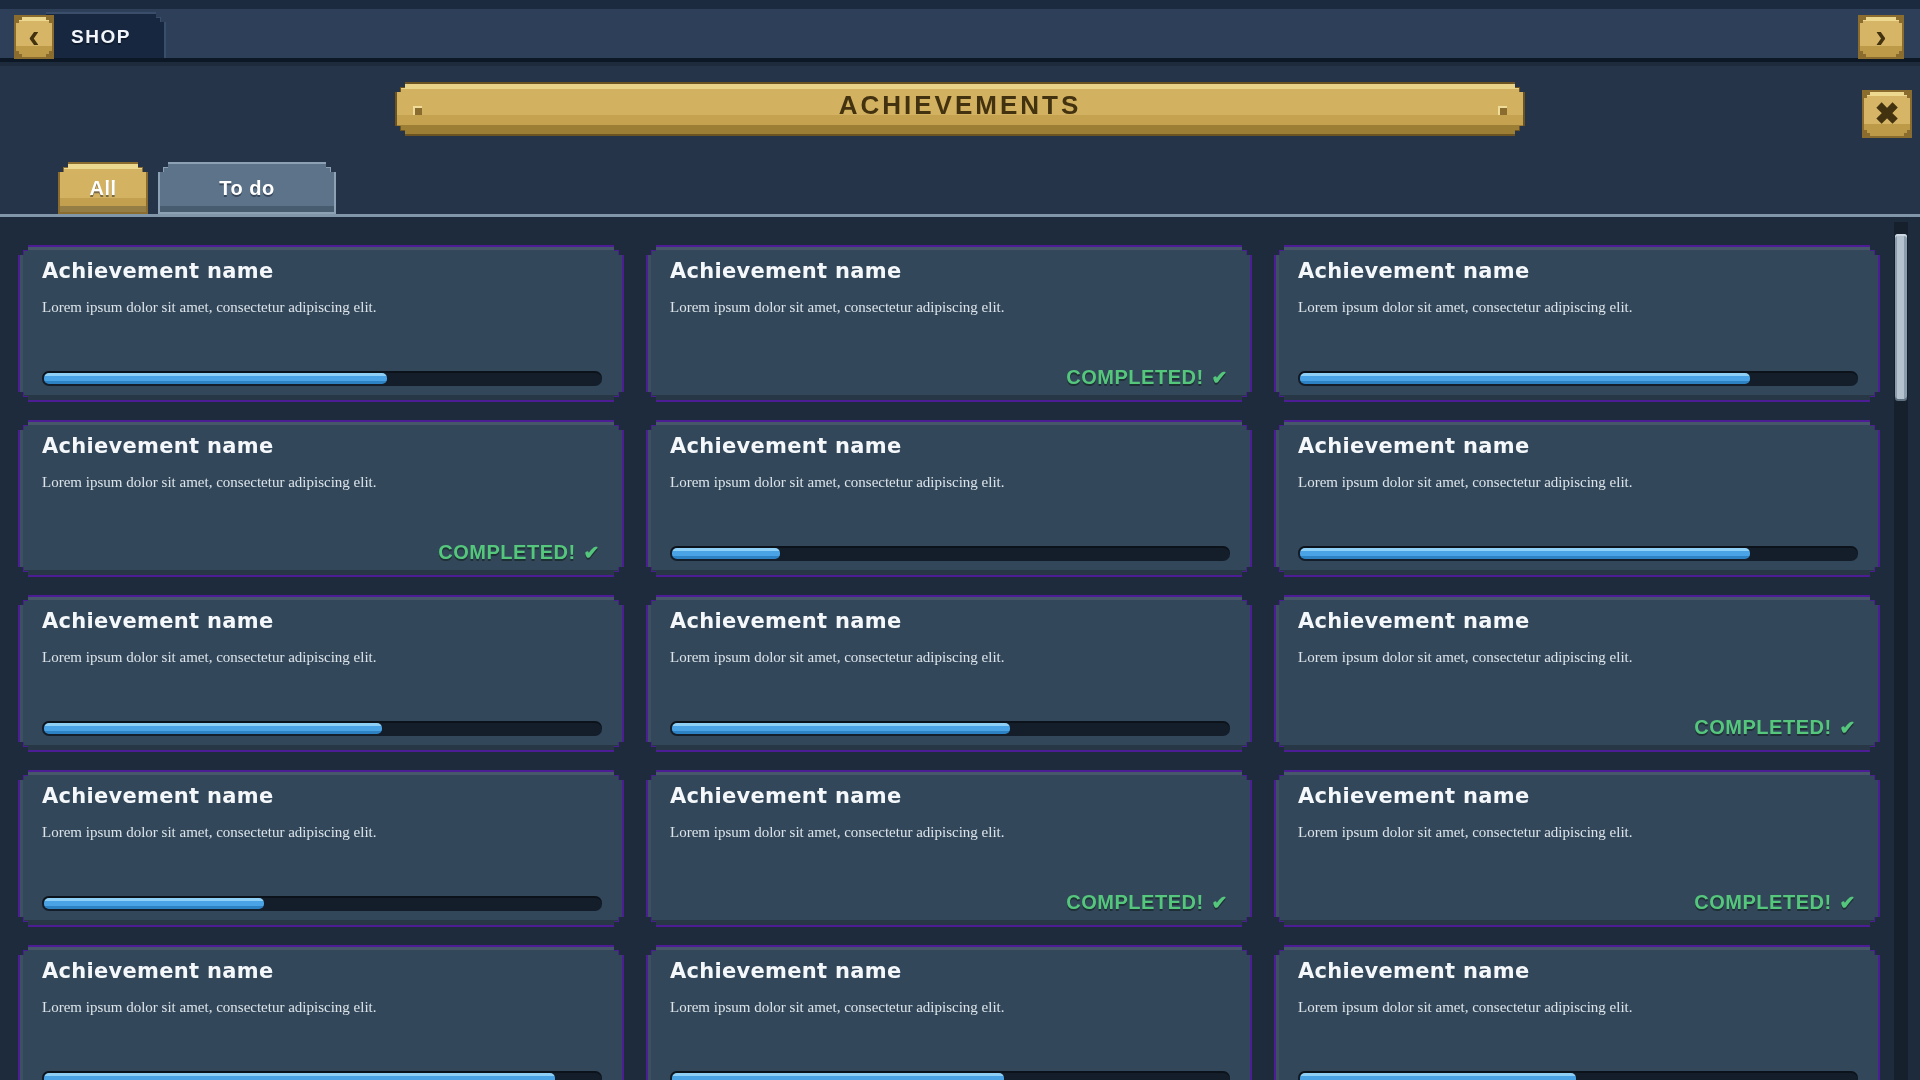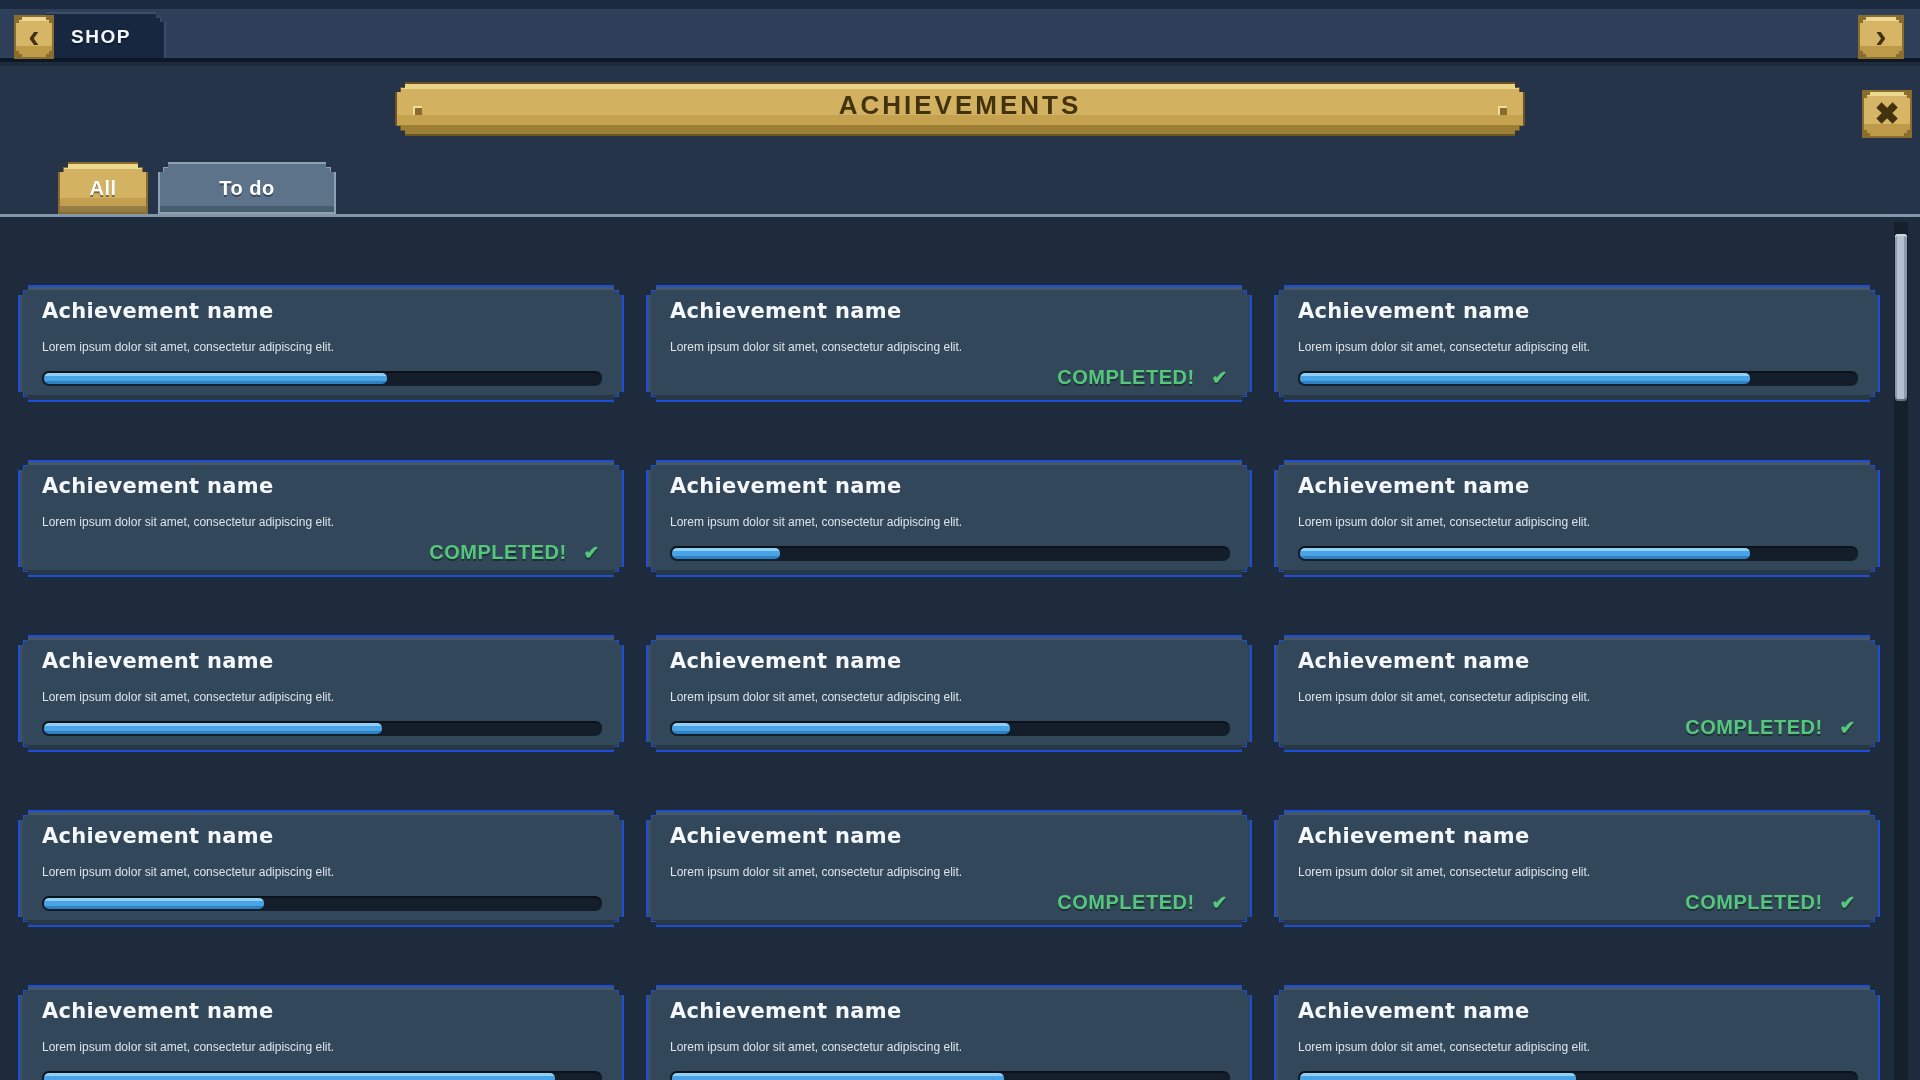--- a/index.html
+++ b/index.html
@@ -74,33 +74,33 @@
   .filter-tab span { position:relative; z-index:2; display:flex; width:100%; height:100%; align-items:center; justify-content:center;
     color:#ffffff; font-size:20px; font-weight:bold; letter-spacing:.5px; text-shadow:0 2px 0 rgba(10,20,35,.45); }
   .filters .filter-tab:nth-child(1){width:90px}
   .filters .filter-tab:nth-child(2){width:178px}
   .filters .filter-tab:nth-child(3){width:130px}
 
   
   .content { position:absolute; left:0; top:220px; width:1920px; height:860px; background:#1e2b3c; overflow:hidden; }
   .cards { position:absolute; left:18px; top:25px; width:1862px; display:grid;
     grid-template-columns:repeat(3,1fr); column-gap:22px; row-gap:18px; grid-auto-rows:157px; }
-  .card { position:relative; background:#1d4ed8;margin-top:40px; }
+  .card { position:relative; background:#4c1d95; }
   .card::before { content:""; position:absolute; inset:2px; background:#33475a;
     clip-path: polygon(0 8px,4px 8px,4px 4px,8px 4px,8px 0,calc(100% - 8px) 0,calc(100% - 8px) 4px,calc(100% - 4px) 4px,calc(100% - 4px) 8px,100% 8px,100% calc(100% - 8px),calc(100% - 4px) calc(100% - 8px),calc(100% - 4px) calc(100% - 4px),calc(100% - 8px) calc(100% - 4px),calc(100% - 8px) 100%,8px 100%,8px calc(100% - 4px),4px calc(100% - 4px),4px calc(100% - 8px),0 calc(100% - 8px));
     box-shadow:inset 0 3px 0 rgba(255,255,255,.09), inset 3px 0 0 rgba(255,255,255,.05), inset 0 -5px 0 rgba(0,0,0,.22); }
   .card-title { position:relative; z-index:2; margin:14px 0 0 24px; color:#f5f8fa; font-size:21px; font-weight:bold; letter-spacing:.3px;
     font-family:"DejaVu Sans", sans-serif; }
-  .card-desc { position:relative; z-index:2; margin:8px 0 0 24px; max-width:490px; color:#dce4ea; font-size:12px; line-height:33px;
-    font-family:Liberation Sans, sans-serif; }
+  .card-desc { position:relative; z-index:2; margin:8px 0 0 24px; max-width:490px; color:#dce4ea; font-size:15px; line-height:33px;
+    font-family:Liberation Serif, serif; }
   .card-footer { position:absolute; z-index:2; left:24px; right:22px; bottom:13px; height:22px; }
   .progress { position:absolute; left:0; right:0; bottom:3px; height:15px; background:#141e2b; border-radius:7px; box-shadow:inset 0 2px 0 rgba(0,0,0,.4); }
   .progress-fill { position:absolute; left:2px; top:2px; bottom:2px; border-radius:5px;
     background:linear-gradient(180deg,#8fd0f6 0 30%,#4aa3e4 30% 72%,#2d82c4 72%); }
-  .completed { position:absolute; right:2px; bottom:0; display:flex; align-items:center; gap:17px;
+  .completed { position:absolute; right:2px; bottom:0; display:flex; align-items:center; gap:8px;
     color:#55c77d; font-size:20px; font-weight:bold; letter-spacing:.5px; text-shadow:0 2px 0 rgba(5,20,12,.45); }
   .check { font-size:19px; line-height:20px; }
 
   
   .scroll-track { position:absolute; left:1894px; top:222px; width:14px; height:858px; background:#16202d; cursor:pointer; }
   .scroll-thumb { position:absolute; left:1px; top:12px; width:12px; height:165px; border-radius:3px; cursor:grab;
     background:linear-gradient(90deg,#8c9dad 0 2px,#b4c2cf 2px 9px,#8c9dad 9px);
     box-shadow:0 2px 0 #5e6f80, inset 0 2px 0 #cdd8e2; }
 </style>
 </head>

